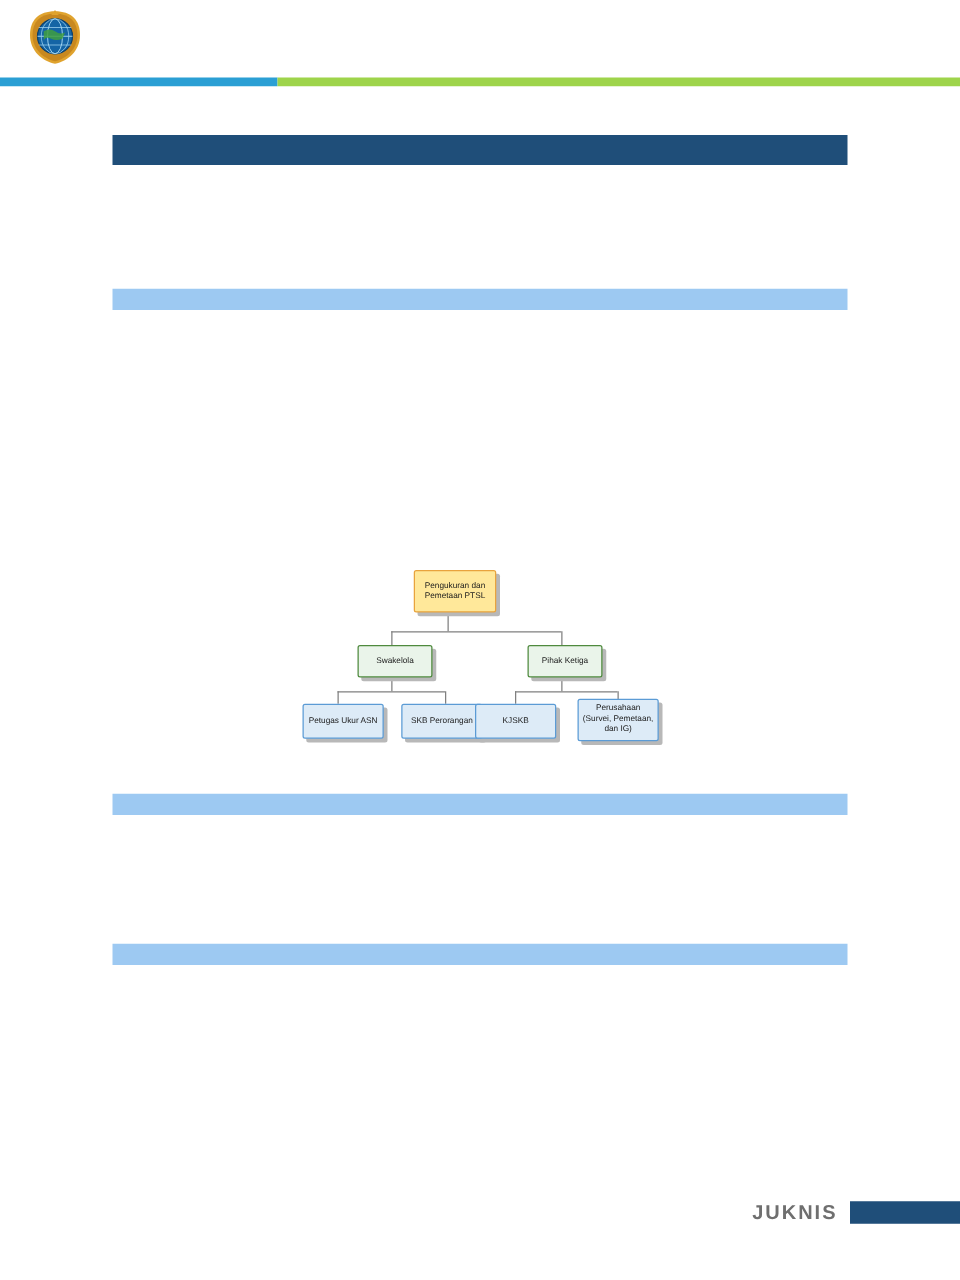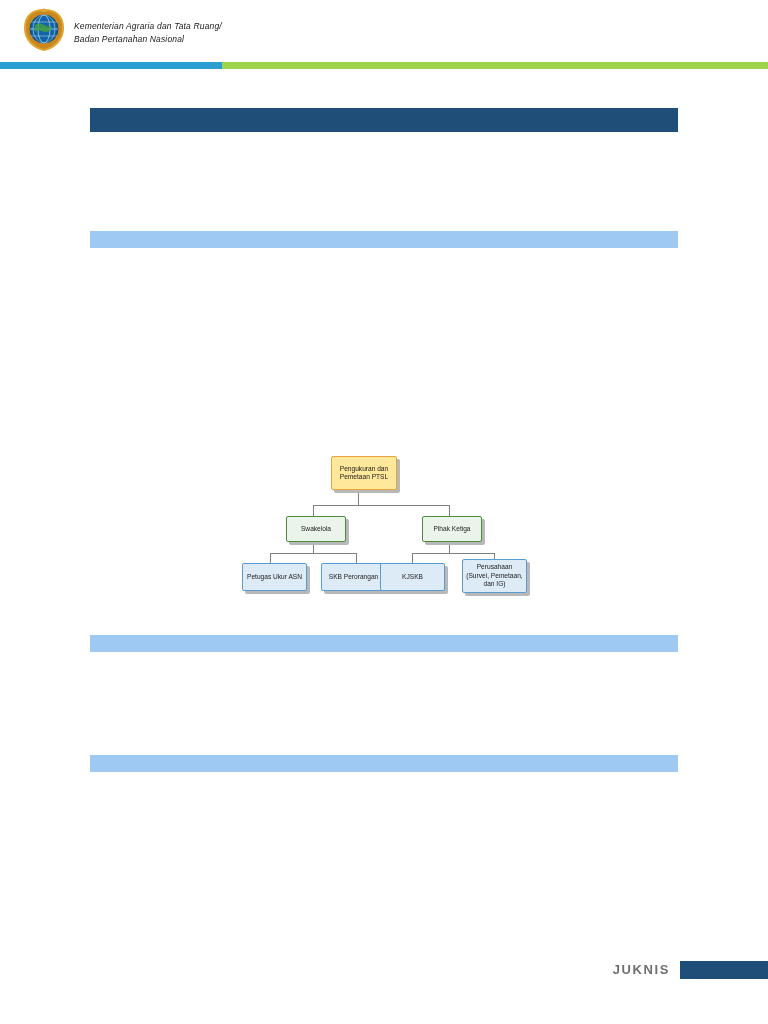--- a/index.html
+++ b/index.html
@@ -118,21 +118,21 @@
     position: absolute;
     background: #808080;
     z-index: 0;
   }
 
   
   .footer-label {
     position: absolute;
     right: 98px;
     top: 962px;
-    font-size: 13px;
+    font-size: 16px;
     font-weight: bold;
     letter-spacing: 1.6px;
     color: #6f6f6f;
   }
   .footer-bar {
     position: absolute;
     left: 680px; top: 961px;
     width: 88px; height: 18px;
     background: #1f4e79;
   }
@@ -154,24 +154,20 @@
       <ellipse cx="22" cy="21" rx="11" ry="14" fill="none" stroke="#9fd3f0" stroke-width="0.6"></ellipse>
       <line x1="8" y1="21" x2="36" y2="21" stroke="#9fd3f0" stroke-width="0.8"></line>
       <path d="M9 14 H35 M9 28 H35" stroke="#9fd3f0" stroke-width="0.6"></path>
 
       <path d="M13 17 q5 -3 9 0 q4 3 8 1 l-2 5 q-5 2 -9 0 q-4 -2 -6 1 Z" fill="#3f9e3f" opacity="0.85"></path>
 
       <path d="M22 0 l3 4 h-6 Z" fill="#e0a32e"></path>
     </svg>
   </div>
 
-  <div class="header-text">
-    <div class="line">Kementerian Agraria dan Tata Ruang/</div>
-    <div class="line">Badan Pertanahan Nasional</div>
-  </div>
 </div>
 
 <div class="rule-blue"></div>
 <div class="rule-green"></div>
 
 <div class="bar bar-dark"></div>
 <div class="bar bar-light bar-l1"></div>
 <div class="bar bar-light bar-l2"></div>
 <div class="bar bar-light bar-l3"></div>
 

